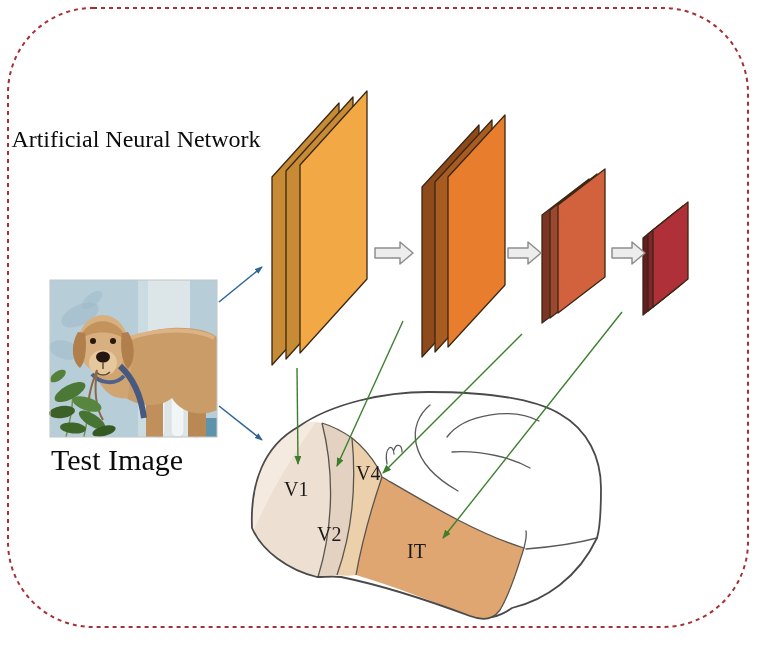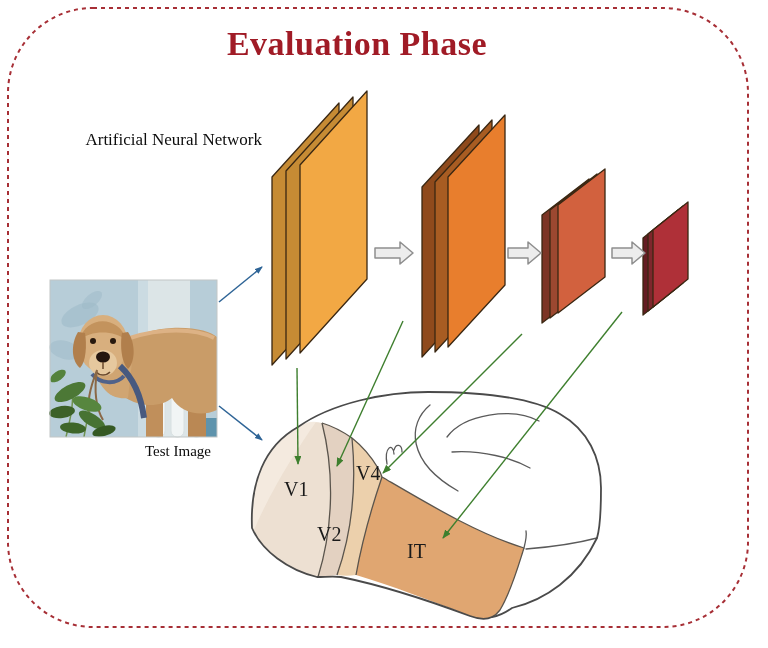--- a/index.html
+++ b/index.html
@@ -2,24 +2,24 @@
 <html><head>
 <meta charset="utf-8">
 <style>
   html,body{margin:0;padding:0;background:#ffffff;}
   #page{position:relative;width:768px;height:648px;background:#ffffff;overflow:hidden;
         font-family:"Liberation Serif","DejaVu Serif",serif;}
   #diagram-svg{position:absolute;left:0;top:0;}
   .overlay-text{position:absolute;color:#111;}
   #figure-title{left:117px;top:25px;width:480px;text-align:center;
       font-size:34px;font-weight:700;color:#A01B26;letter-spacing:.5px;}
-  #ann-caption{left:10px;top:123px;width:252px;text-align:right;
-      font-size:17px;line-height:33px;color:#0c0c0c;}
-  #test-image-caption{left:51px;top:443px;width:160px;text-align:right;
-      font-size:15px;color:#0c0c0c;}
+  #ann-caption{left:10px;top:123px;width:252px;text-align:center;
+      font-size:24px;line-height:33px;color:#0c0c0c;}
+  #test-image-caption{left:51px;top:443px;width:160px;text-align:left;
+      font-size:30px;color:#0c0c0c;}
 </style>
 </head>
 <body>
 
 <div id="page">
 
   <svg id="diagram-svg" width="768" height="648" viewBox="0 0 768 648">
     <defs>
       <marker id="mGreen" markerUnits="userSpaceOnUse" markerWidth="10" markerHeight="8" refX="8" refY="3.5" orient="auto">
         <path d="M0,0 L9,3.5 L0,7 Z" fill="#3E7F2E"></path>
@@ -147,20 +147,19 @@
       <line x1="522" y1="334" x2="383" y2="473" marker-end="url(#mGreen)"></line>
       <line x1="622" y1="312" x2="443" y2="538" marker-end="url(#mGreen)"></line>
     </g>
 
     <g stroke="#2E6496" stroke-width="1.5" fill="none">
       <line x1="219" y1="302" x2="262" y2="267" marker-end="url(#mBlue)"></line>
       <line x1="219" y1="406" x2="262" y2="440" marker-end="url(#mBlue)"></line>
     </g>
   </svg>
 
-  <div id="figure-title" class="overlay-text">Evaluation Phase</div>
 
   <div id="ann-caption" class="overlay-text">
     <div>Artificial Neural Network</div>
   </div>
 
   <div id="test-image-caption" class="overlay-text">Test Image</div>
 </div>
 
 </body></html>

